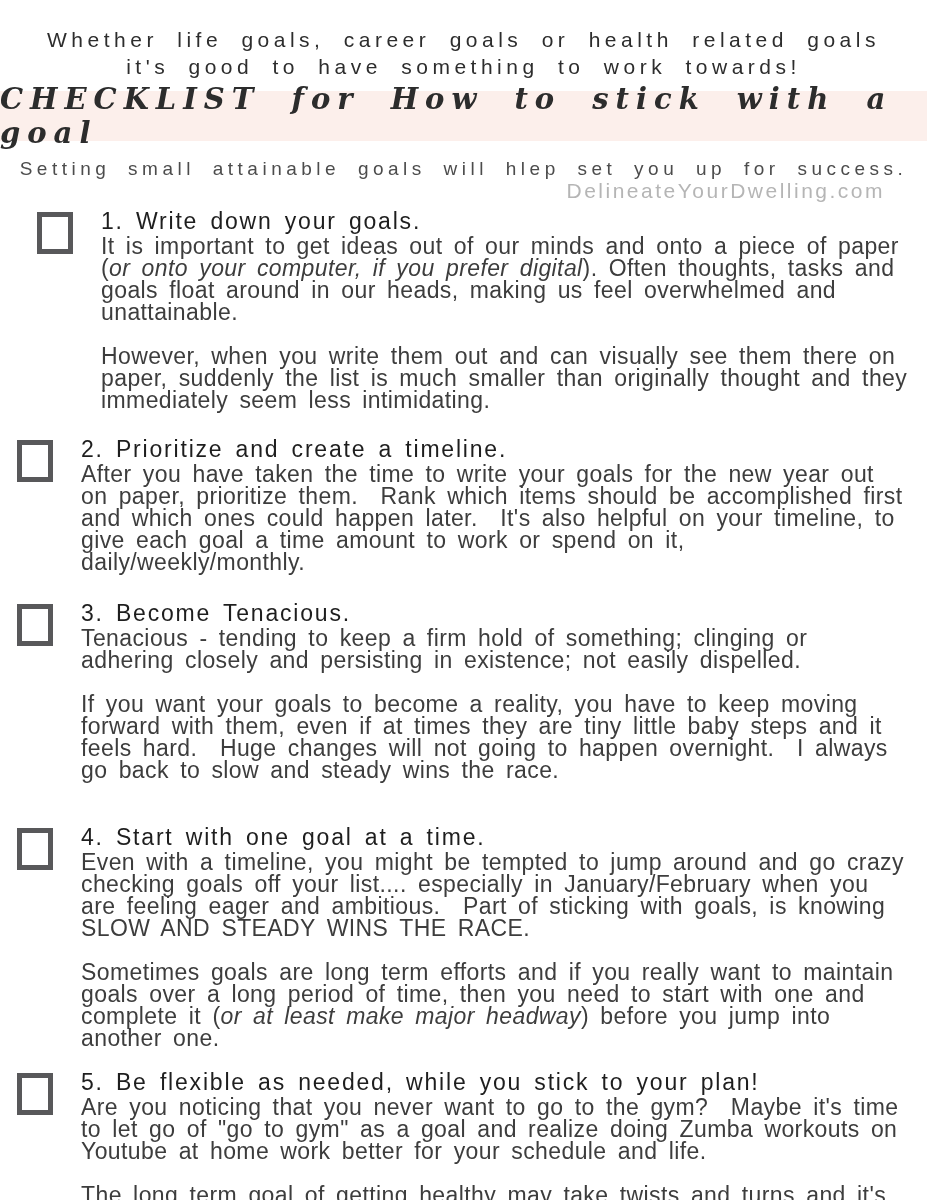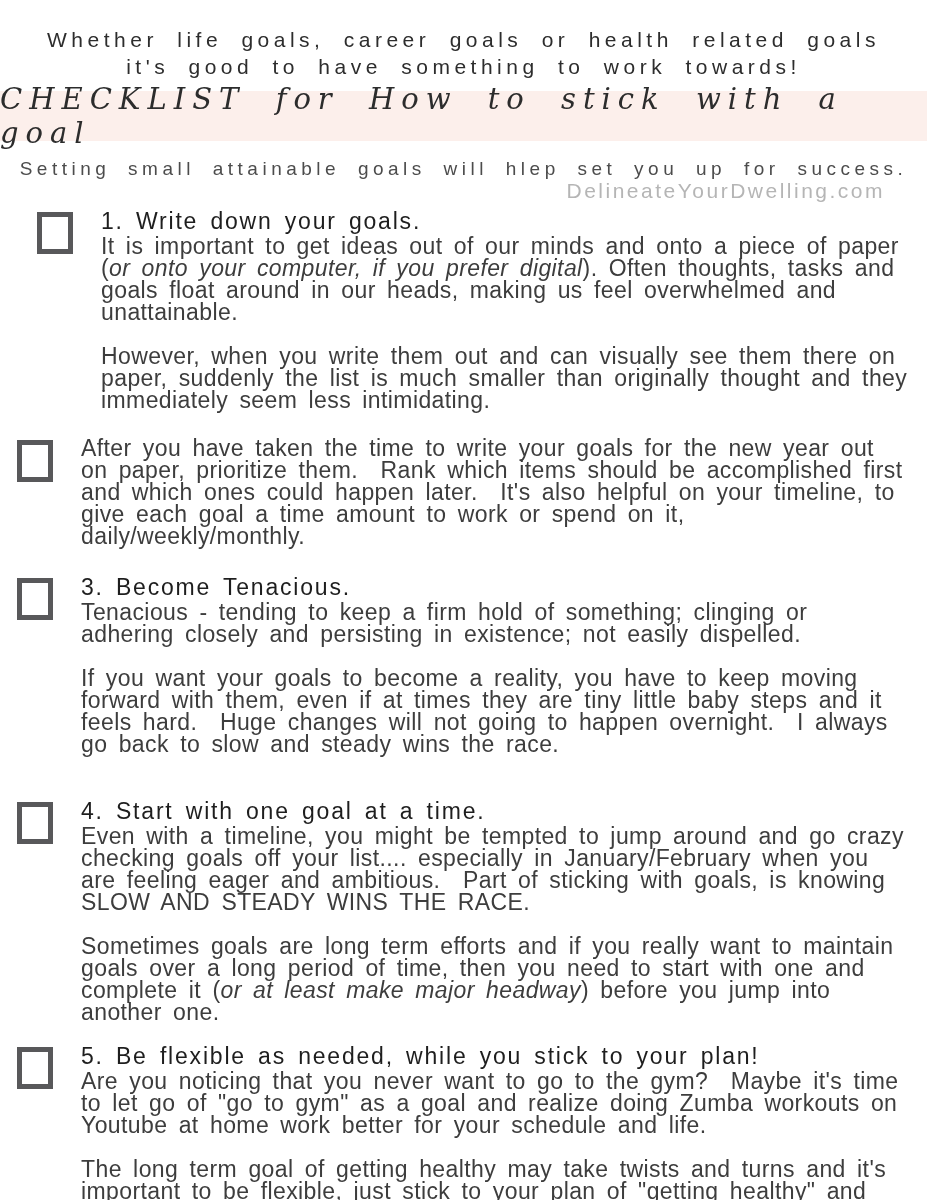--- a/index.html
+++ b/index.html
@@ -26,21 +26,21 @@
   .banner {
     margin-top: 11px;
     width: 100%;
     height: 50px;
     background: var(--banner-bg, #fcefeb);
     display: flex; align-items: center; justify-content: center;
   }
   .banner-title {
     font-family: "DejaVu Serif", "Liberation Serif", serif;
     font-style: italic;
-    font-weight: normal;
+    font-weight: bold;
     font-size: 29px;
     letter-spacing: 7px;
     word-spacing: 14px;
     color: #2c2c2c;
   }
 
   
   .subtitle {
     margin-top: 17px;
     text-align: center;
@@ -122,20 +122,21 @@
     <div class="content">
       <h2 class="item-title">1. Write down your goals.</h2>
     <p><span>It is important to get ideas out of our minds and onto a piece of paper (</span><span class="i">or onto your computer, if you prefer digital</span><span>). Often thoughts, tasks and goals float around in our heads, making us feel overwhelmed and unattainable.</span></p>
           <p><span>However, when you write them out and can visually see them there on paper, suddenly the list is much smaller than originally thought and they immediately seem less intimidating.</span></p>
         </div>
   </section>
 
   <section class="item">
     <span class="checkbox"></span>
     <div class="content">
+      <h2 class="item-title">2. Prioritize and create a timeline.</h2>
     <p><span>After you have taken the time to write your goals for the new year out on paper, prioritize them.  Rank which items should be accomplished first and which ones could happen later.  It's also helpful on your timeline, to give each goal a time amount to work or spend on it, daily/weekly/monthly.</span></p>
         </div>
   </section>
 
   <section class="item">
     <span class="checkbox"></span>
     <div class="content">
       <h2 class="item-title">3. Become Tenacious.</h2>
     <p><span>Tenacious - tending to keep a firm hold of something; clinging or adhering closely and persisting in existence; not easily dispelled.</span></p>
           <p><span>If you want your goals to become a reality, you have to keep moving forward with them, even if at times they are tiny little baby steps and it feels hard.  Huge changes will not going to happen overnight.  I always go back to slow and steady wins the race.</span></p>

